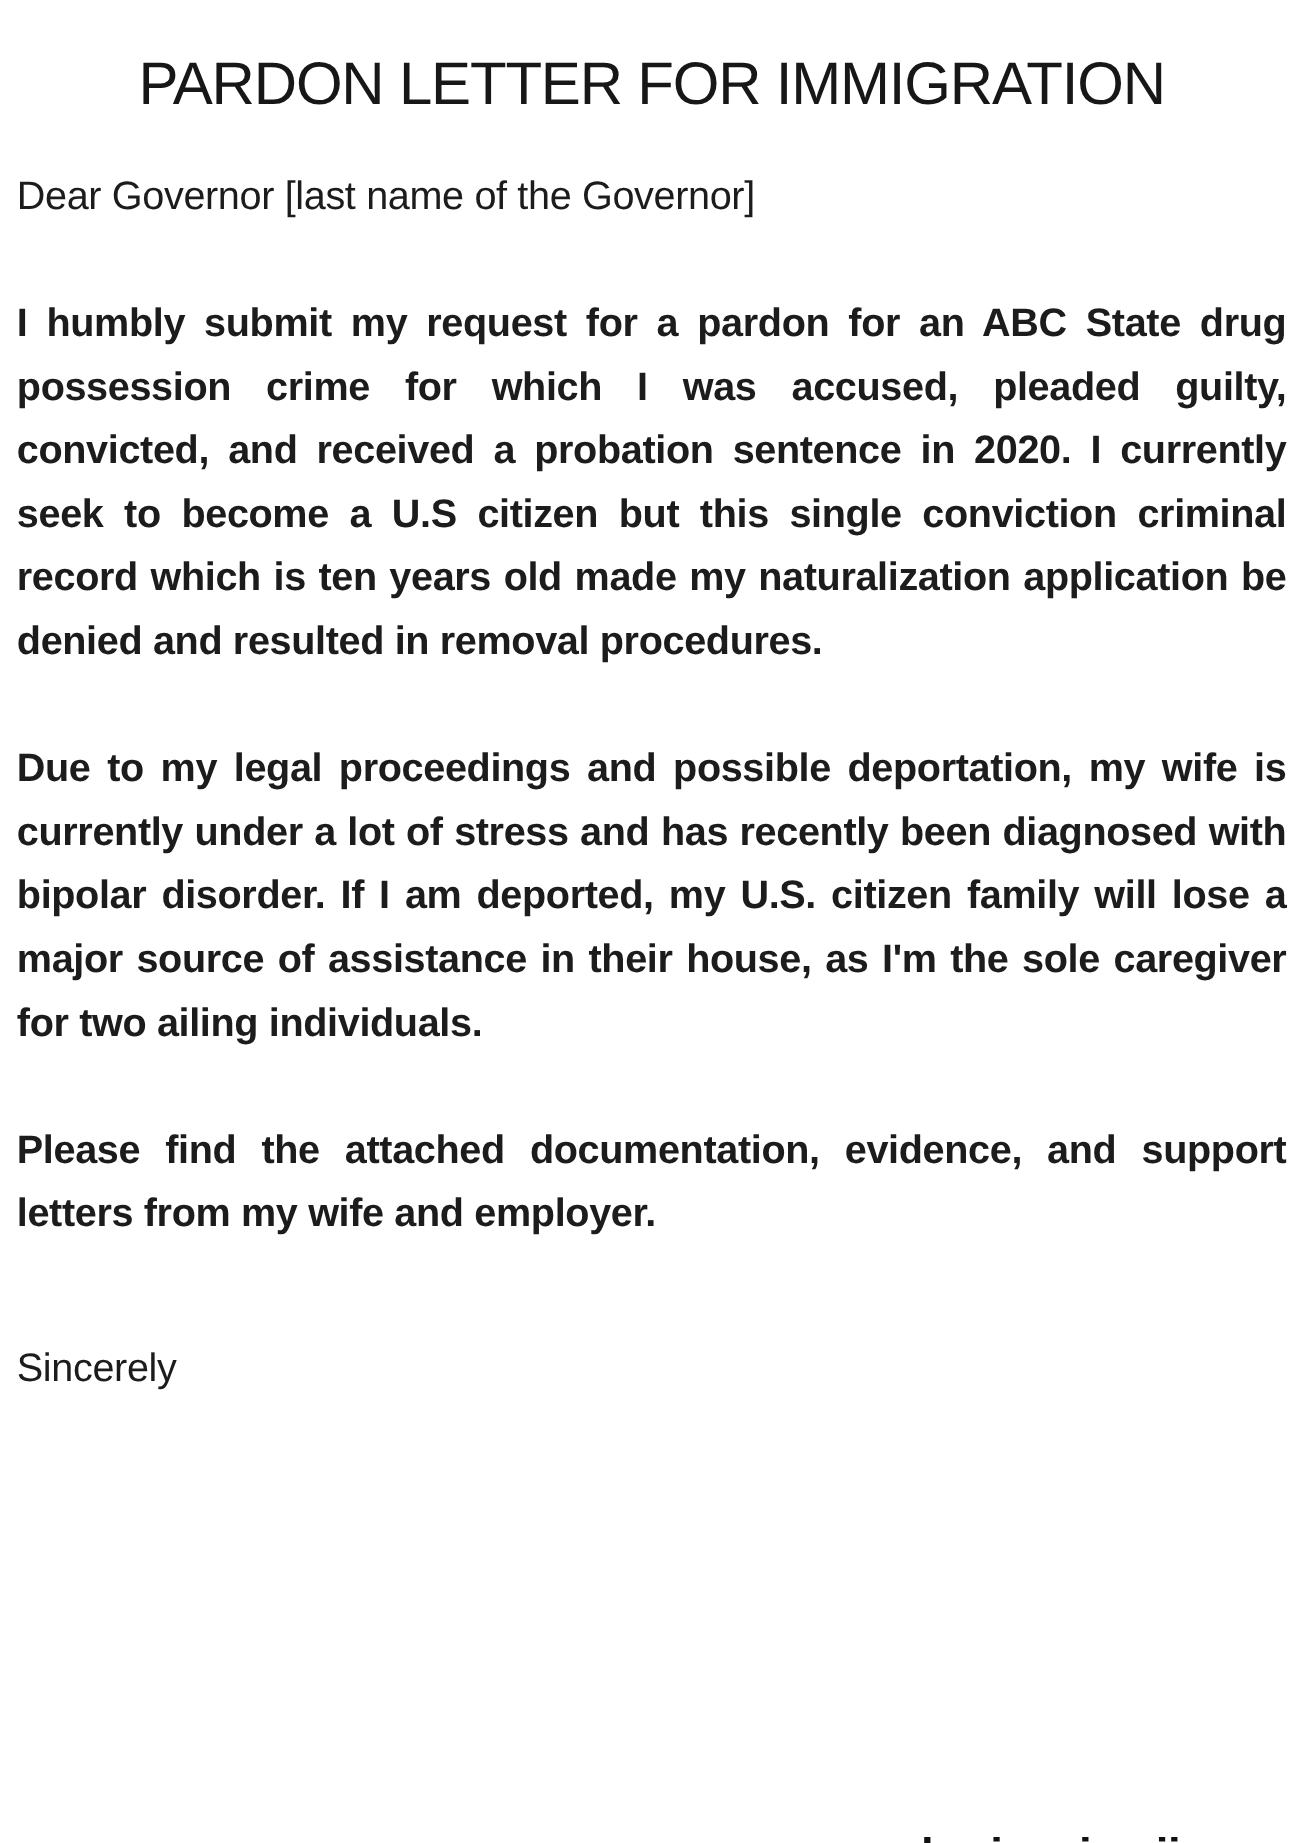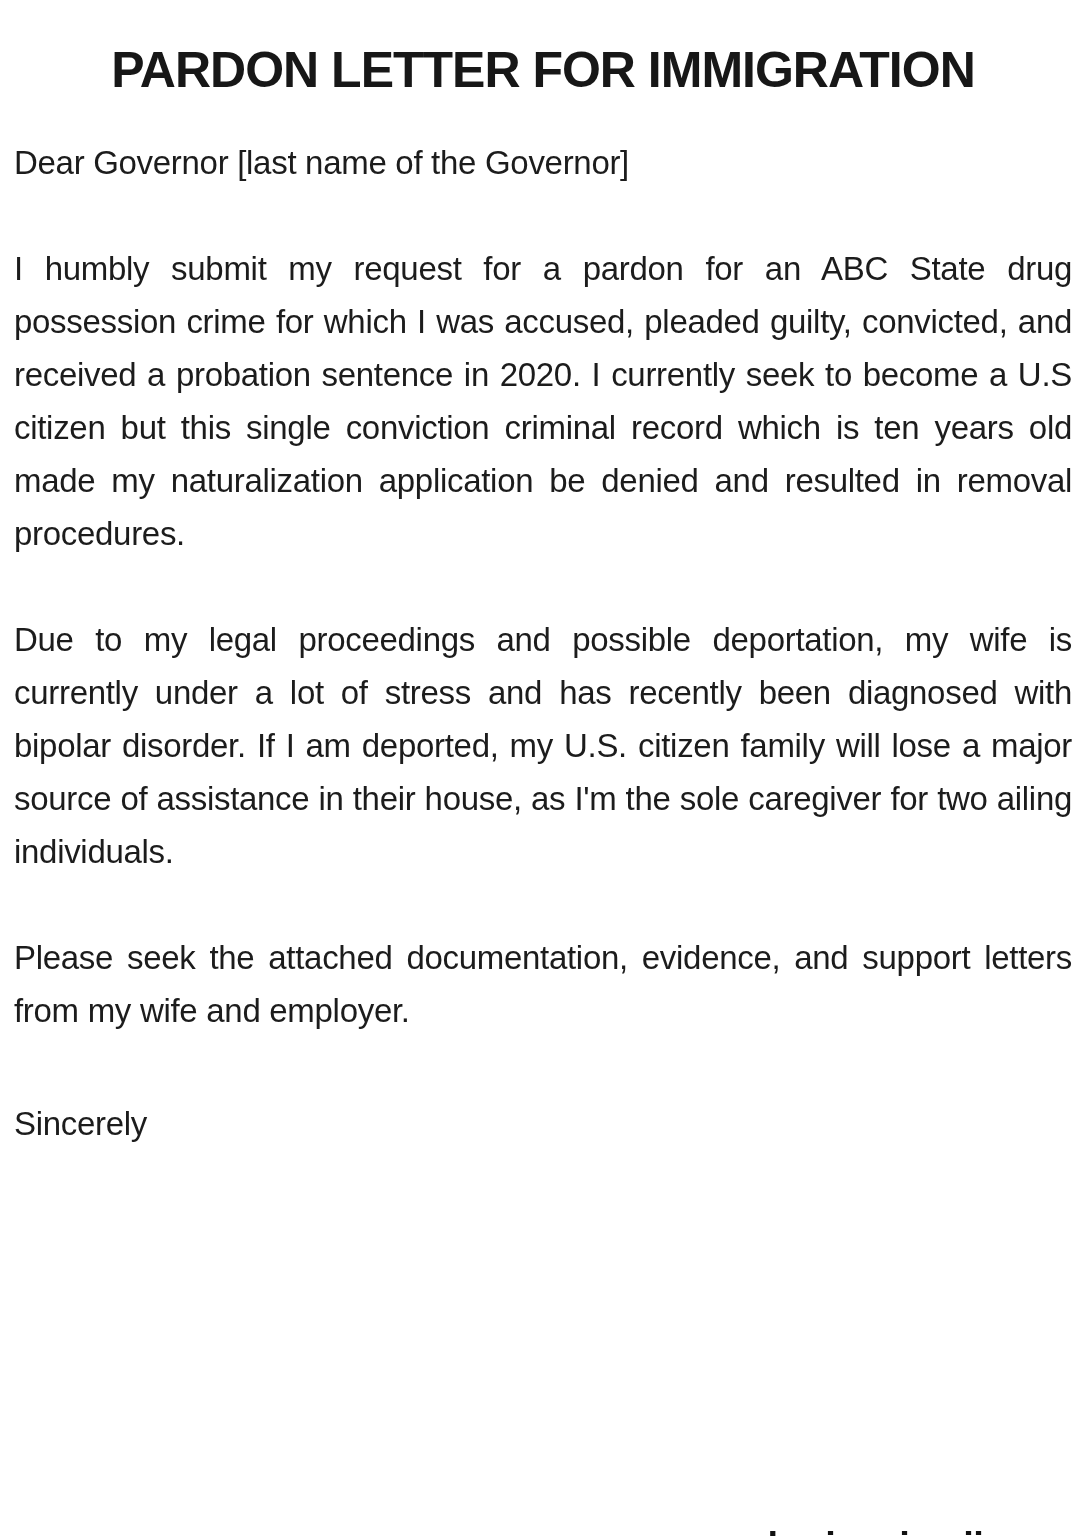--- a/index.html
+++ b/index.html
@@ -15,42 +15,43 @@
     width: 1086px;
     height: 1536px;
     background: #ffffff;
     color: #1c1c1c;
     padding: 0 14px;
   }
   .doc-title {
     margin-top: 40px;
     text-align: center;
     font-size: 50px;
-    font-weight: 700;
+    font-weight: 400;
     letter-spacing: -1px;
     color: #171717;
     line-height: 1.2;
   }
   .salutation {
     margin-top: 36px;
     font-size: 33px;
     letter-spacing: -0.3px;
     line-height: 53px;
     color: #1c1c1c;
   }
   .para {
     margin-top: 53px;
     font-size: 33px;
     letter-spacing: -0.3px;
     line-height: 53px;
     text-align: justify;
     color: #1c1c1c;
+    font-weight: bold;
   }
   .closing {
-    margin-top: 60px;
+    margin-top: 76px;
     font-size: 33px;
     letter-spacing: -0.3px;
     line-height: 53px;
     color: #1c1c1c;
   }
   .watermark {
     position: absolute;
     right: 16px;
     bottom: 8px;
     font-size: 38px;
@@ -65,18 +66,18 @@
 <div class="page">
   <h1 class="doc-title">PARDON LETTER FOR IMMIGRATION</h1>
 
   <p class="salutation">Dear Governor [last name of the Governor]</p>
 
   <p class="para">I humbly submit my request for a pardon for an ABC State drug possession crime for which I was accused, pleaded guilty, convicted, and received a probation sentence in 2020. I currently seek to become a U.S citizen but this single conviction criminal record which is ten years old made my naturalization application be denied and resulted in removal procedures.</p>
 
   <p class="para">Due to my legal proceedings and possible deportation, my wife is currently under a lot of stress and has recently been diagnosed with bipolar disorder. If I am deported, my U.S. citizen family will lose a major source of assistance in their house, as I'm the sole caregiver for two ailing individuals.</p>
 
 
-  <p class="para">Please seek the attached documentation, evidence, and support letters from my wife and employer.</p>
+  <p class="para">Please find the attached documentation, evidence, and support letters from my wife and employer.</p>
 
   <p class="closing">Sincerely</p>
 
   <div class="watermark">sherianajamii.com</div>
 </div>
 
 </body></html>

